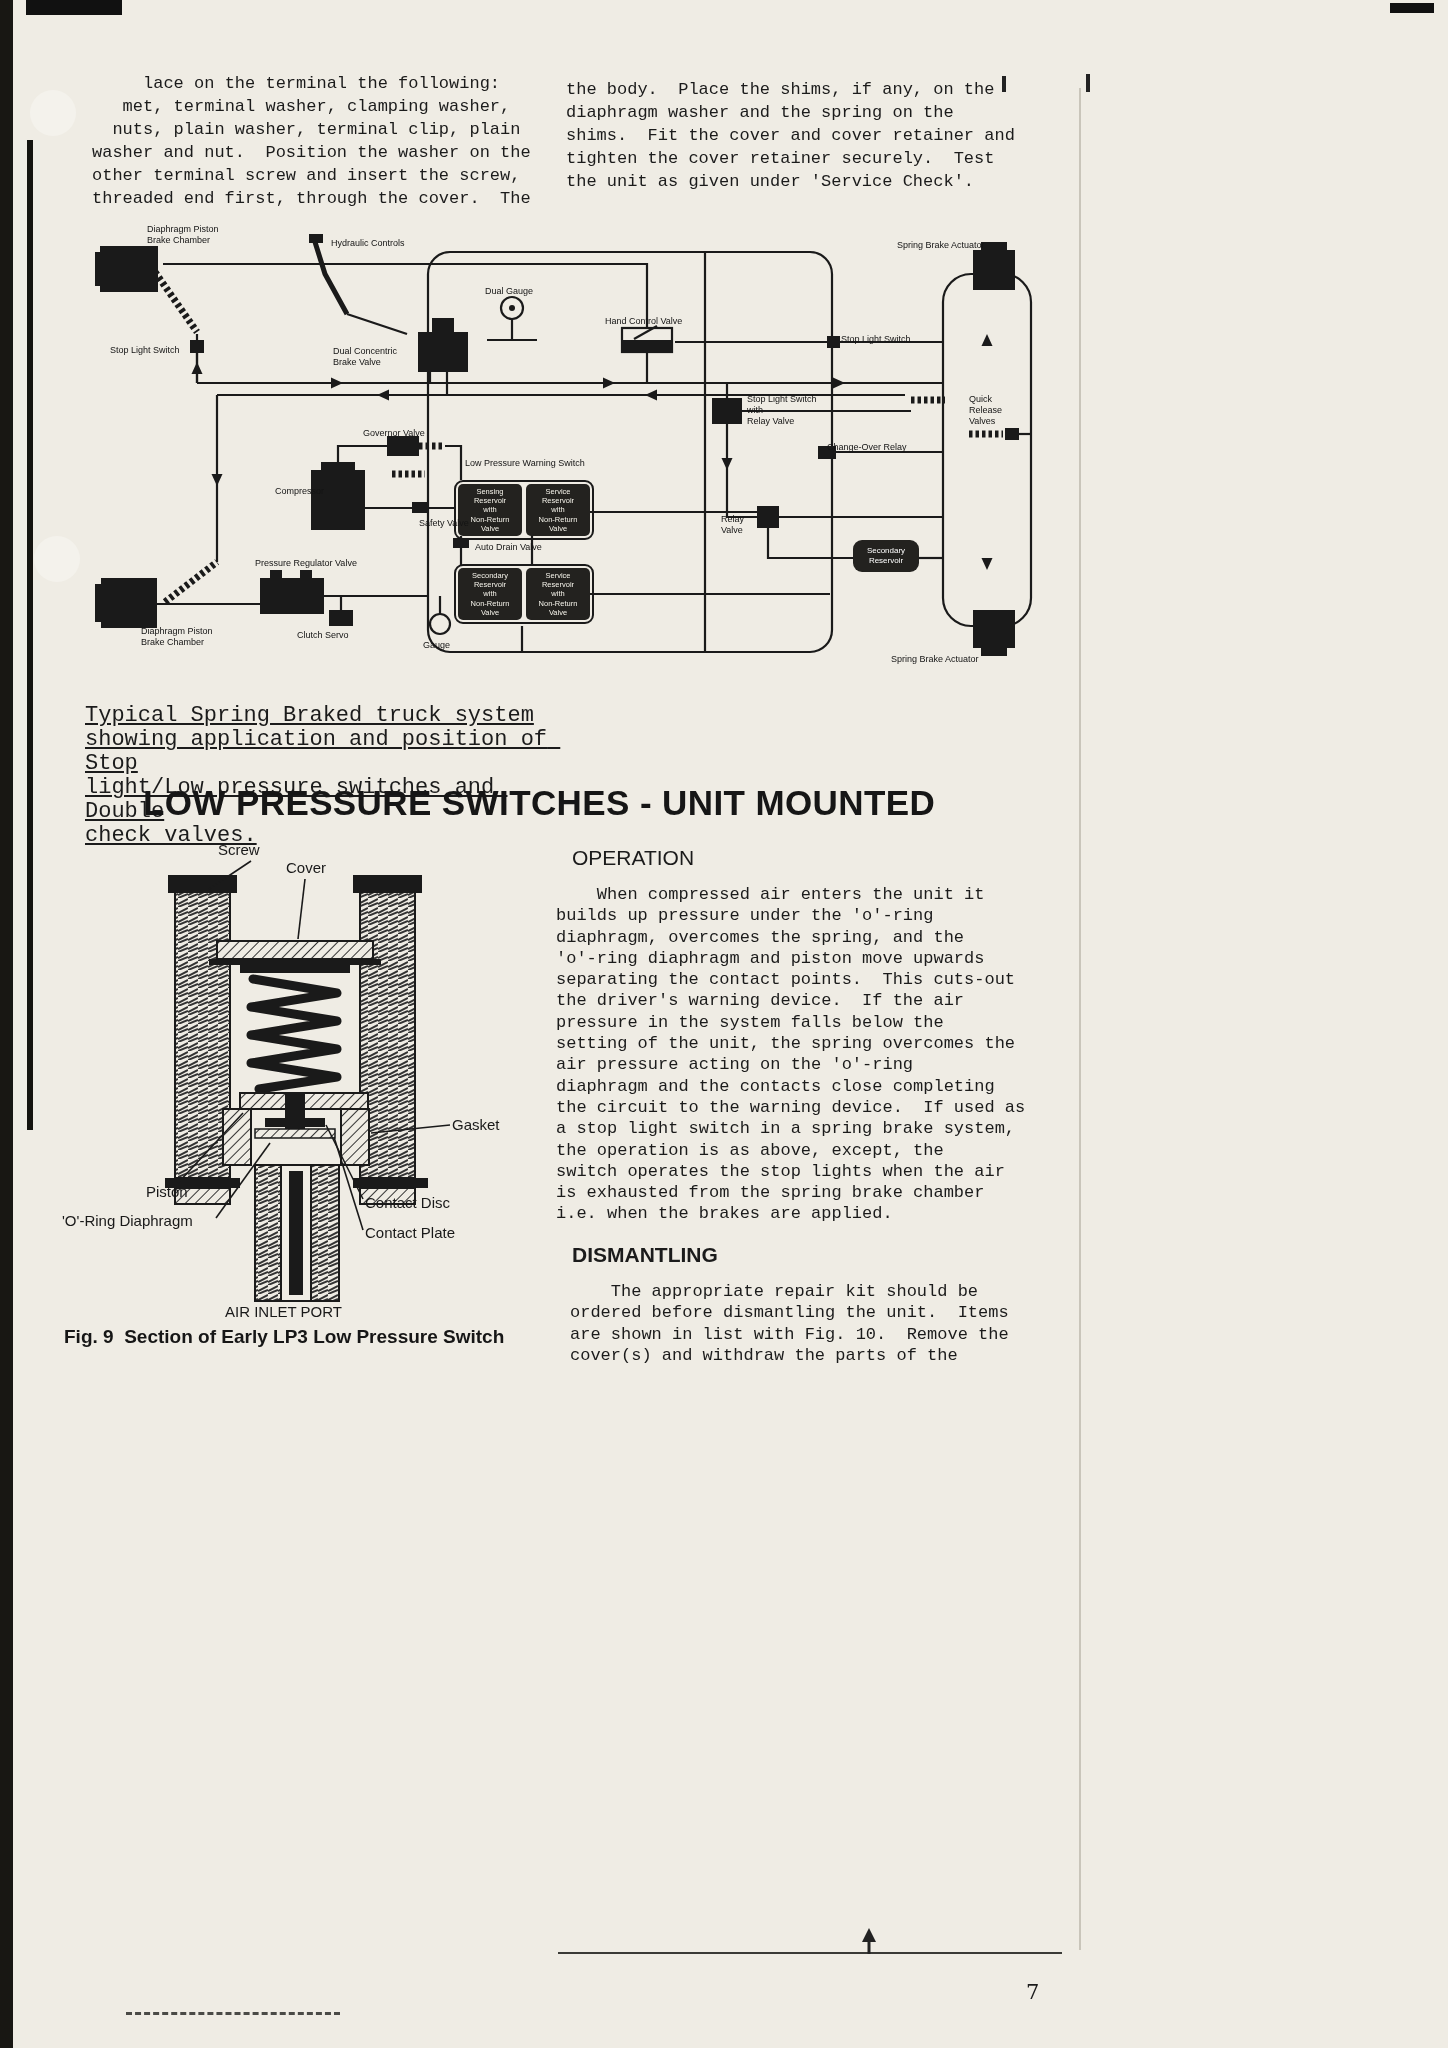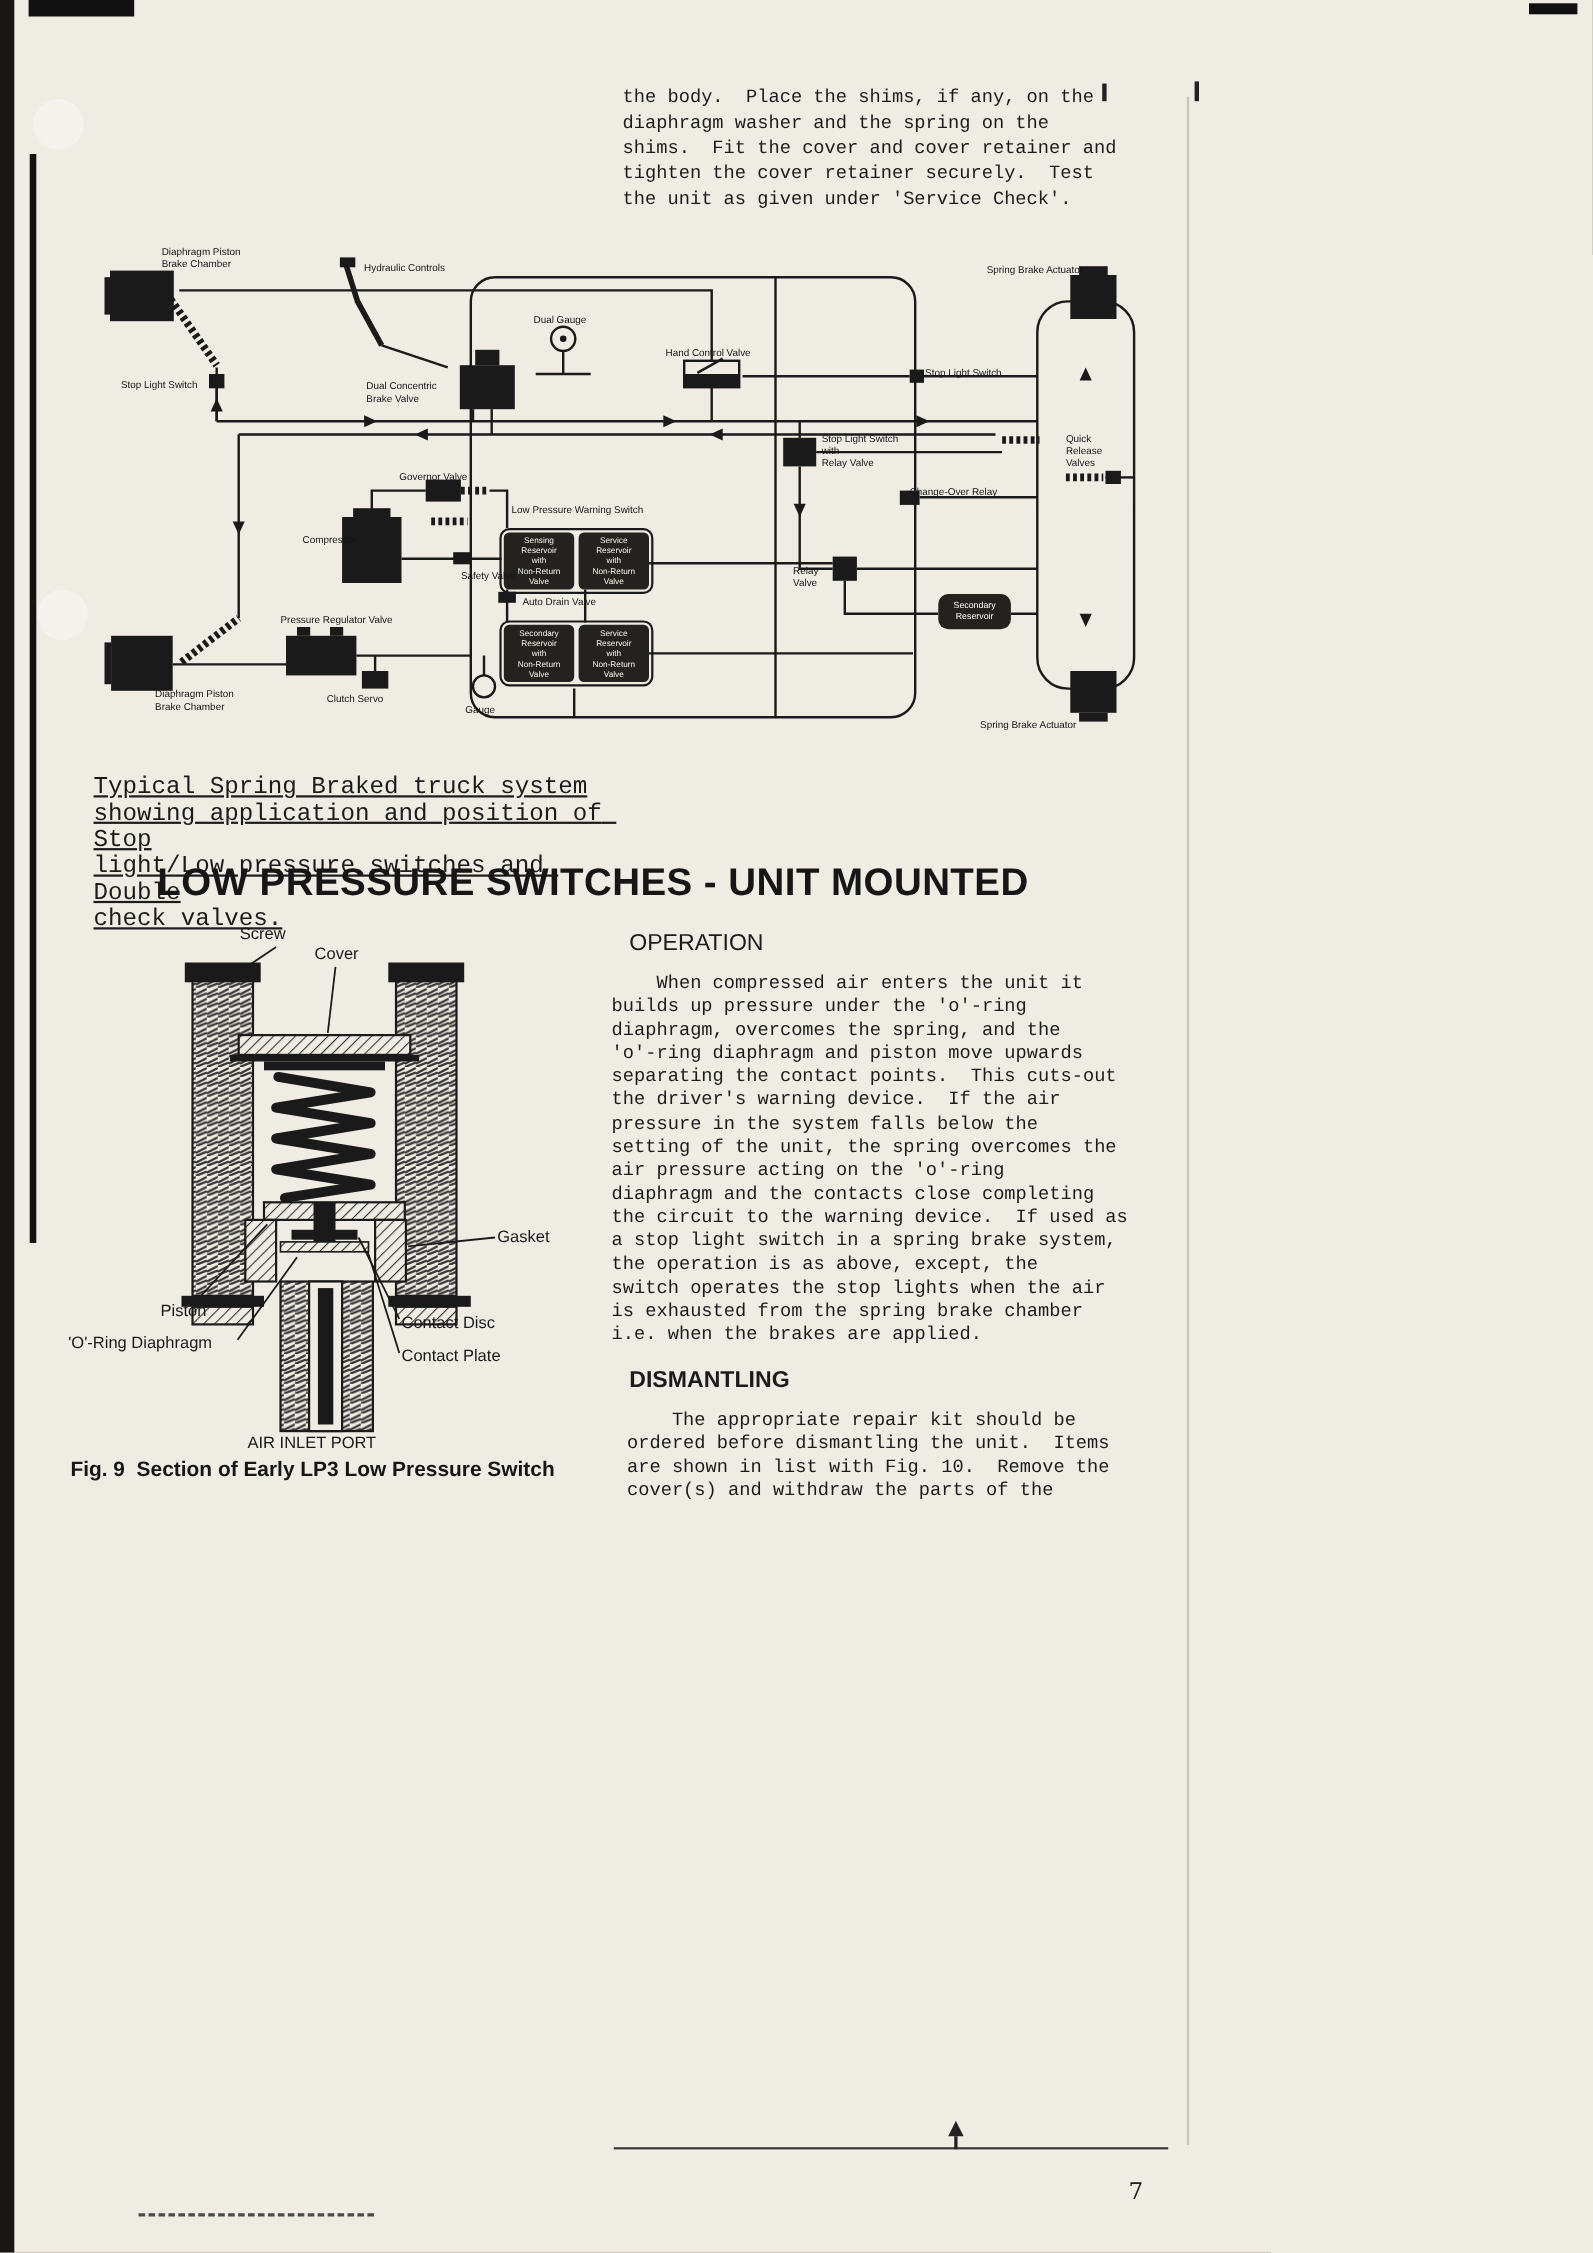--- a/index.html
+++ b/index.html
@@ -63,20 +63,26 @@
   <div class="edge-left"></div>
   <div class="spine-line"></div>
   <div class="blob-tl"></div>
   <div class="mark-tr"></div>
   <div class="tick" style="left:1002px; top:76px; height:16px;"></div>
   <div class="tick" style="left:1086px; top:74px; height:18px;"></div>
   <div class="hole" style="left:30px; top:90px;"></div>
   <div class="hole" style="left:34px; top:536px;"></div>
   <div class="right-shadow"></div>
 
+  <div class="intro-left typew pre">     lace on the terminal the following:
+   met, terminal washer, clamping washer,
+  nuts, plain washer, terminal clip, plain
+washer and nut.  Position the washer on the
+other terminal screw and insert the screw,
+threaded end first, through the cover.  The</div>
   <div class="intro-right typew pre">the body.  Place the shims, if any, on the
 diaphragm washer and the spring on the
 shims.  Fit the cover and cover retainer and
 tighten the cover retainer securely.  Test
 the unit as given under 'Service Check'.</div>
 
   <div class="diagram">
     <svg width="975" height="450" viewBox="0 0 975 450">
 
       <g fill="none" stroke="#1a1a1a" stroke-width="2.2">

